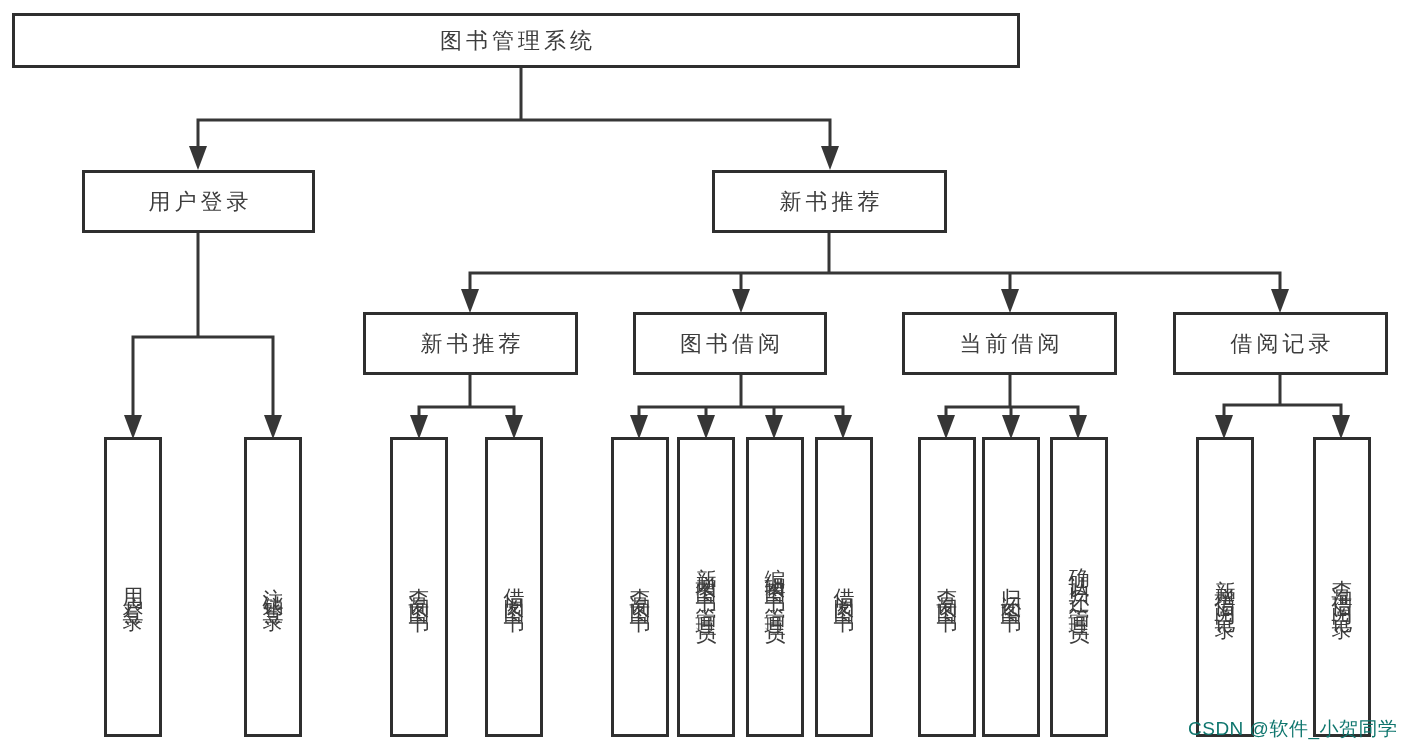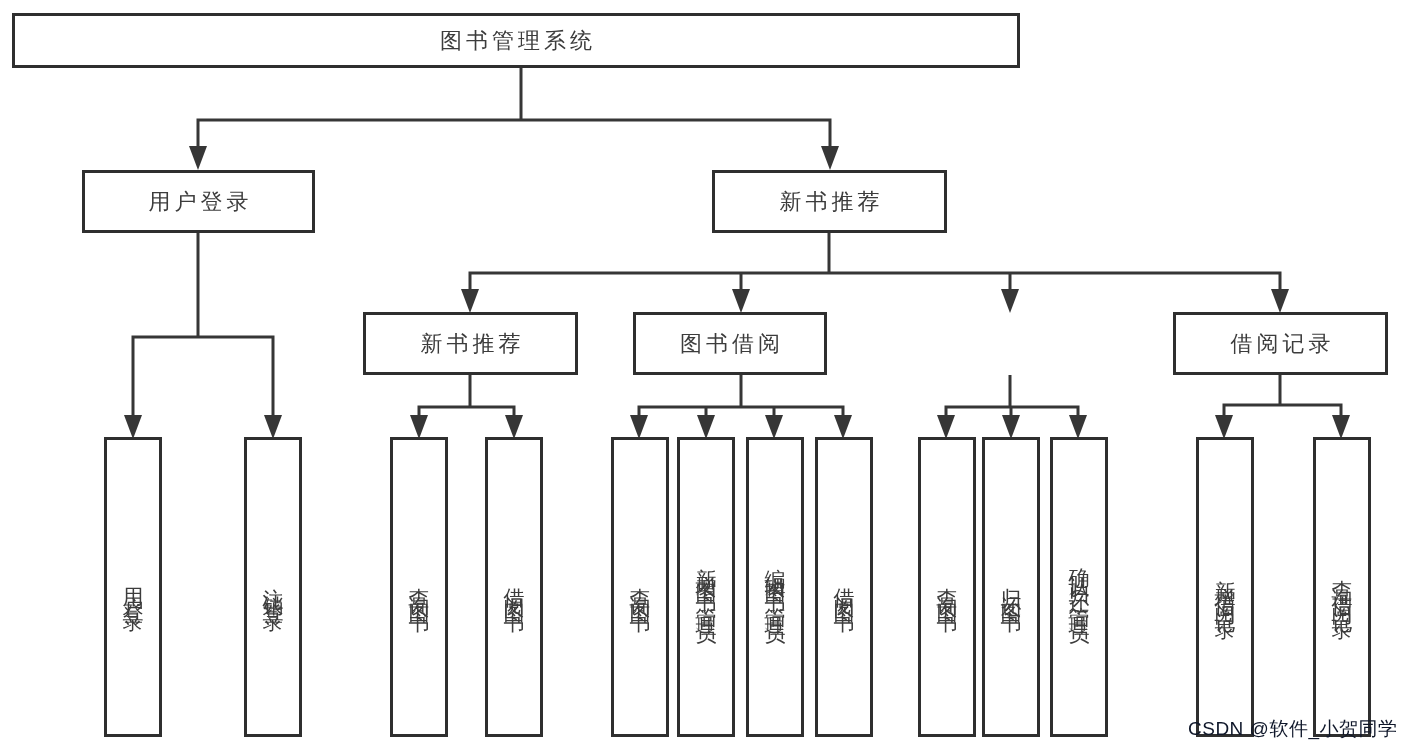--- a/index.html
+++ b/index.html
@@ -30,21 +30,21 @@
   #n-cur  {left:902px; top:312px; width:215px; height:63px;}
   #n-rec  {left:1173px;top:312px; width:215px; height:63px;}
   
   #l-a0{left:104px;} #l-a1{left:244px;}
   #l-b0{left:390px;} #l-b1{left:485px;}
   #l-c0{left:611px;} #l-c1{left:677px;} #l-c2{left:746px;} #l-c3{left:815px;}
   #l-d0{left:918px;} #l-d1{left:982px;} #l-d2{left:1050px;}
   #l-e0{left:1196px;}#l-e1{left:1313px;}
   .watermark{
     position:absolute;left:1188px;top:716px;z-index:6;
-    font-size:19px;color:#0f172a;letter-spacing:0.5px;white-space:nowrap;
+    font-size:19px;color:#0f766e;letter-spacing:0.5px;white-space:nowrap;
   }
   .wire{stroke:#363636;stroke-width:3;fill:none;stroke-linejoin:miter;}
   .head{fill:#363636;stroke:none;}
 </style>
 </head>
 <body>
 
 <div class="canvas">
 
   <svg class="wires" width="1405" height="747" viewBox="0 0 1405 747">
@@ -87,20 +87,23 @@
   <div class="node h" id="n-mgmt">
     <span>新书推荐</span>
   </div>
 
   <div class="node h" id="n-newb">
     <span>新书推荐</span>
   </div>
   <div class="node h" id="n-bor">
     <span>图书借阅</span>
   </div>
+  <div class="node h" id="n-cur">
+    <span>当前借阅</span>
+  </div>
   <div class="node h" id="n-rec">
     <span>借阅记录</span>
   </div>
 
   <div class="node v" id="l-a0">
     <span>用户登录</span>
   </div>
   <div class="node v" id="l-a1">
     <span>注销登录</span>
   </div>

